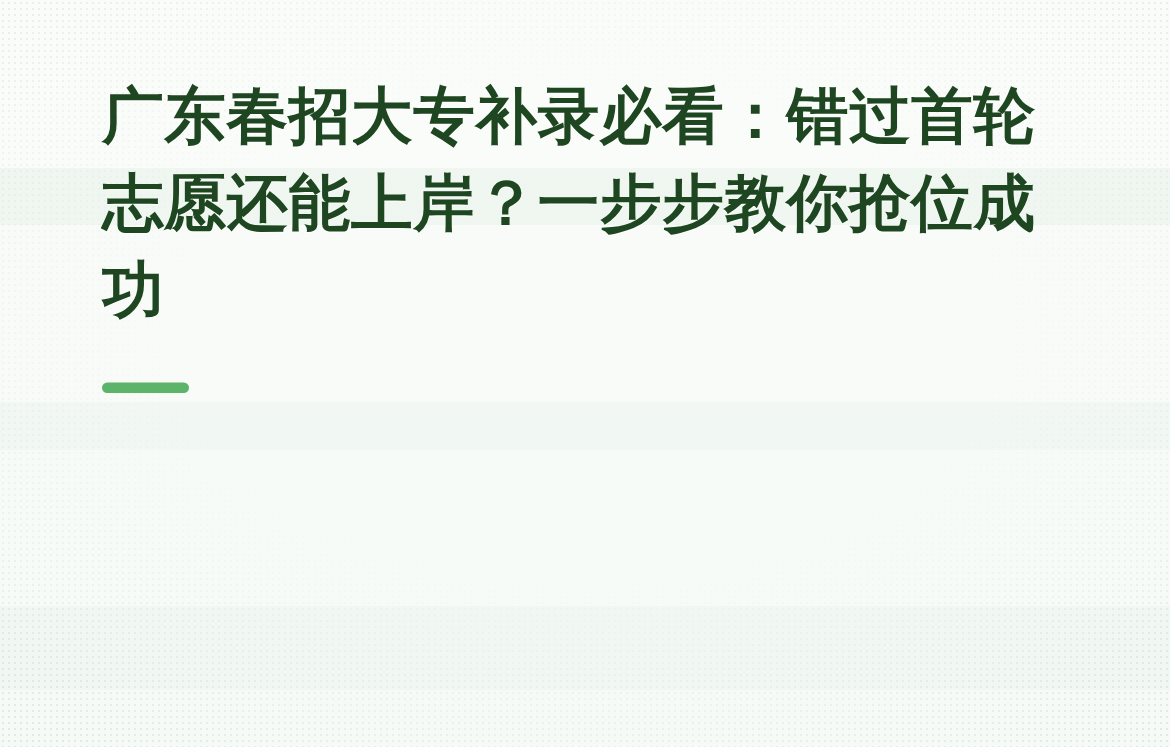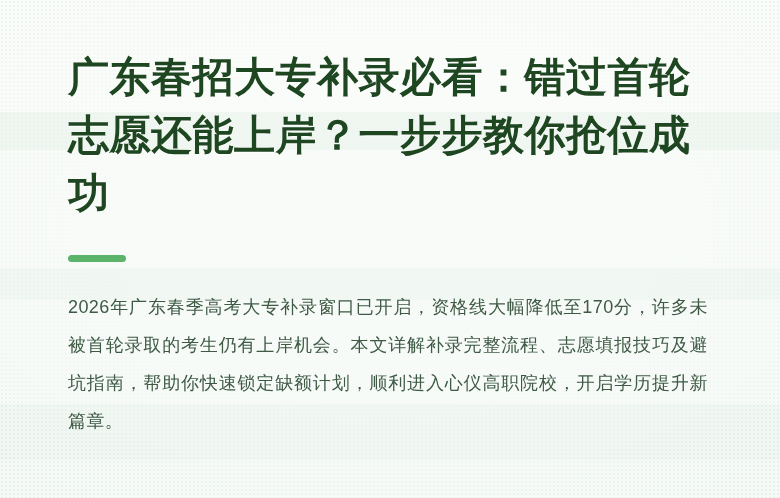--- a/index.html
+++ b/index.html
@@ -115,16 +115,15 @@
 
   <div class="bg-bands"></div>
   <div class="bg-dots"></div>
 
   <div class="content">
 
     <h1 class="title">广东春招大专补录必看：错过首轮志愿还能上岸？一步步教你抢位成功</h1>
 
     <div class="divider"></div>
 
-    <p class="summary">2026年广东春季高考大专补录窗口已开启，资格线大幅降低至170分，许多未被首轮录取的考生仍有上岸机会。本文详解补录完整流程、志愿填报技巧及避坑指南，帮助你快速锁定缺额计划，顺利进入心仪高职院校，开启学历提升新篇章。</p>
 
   </div>
 </div>
 
 </body></html>

